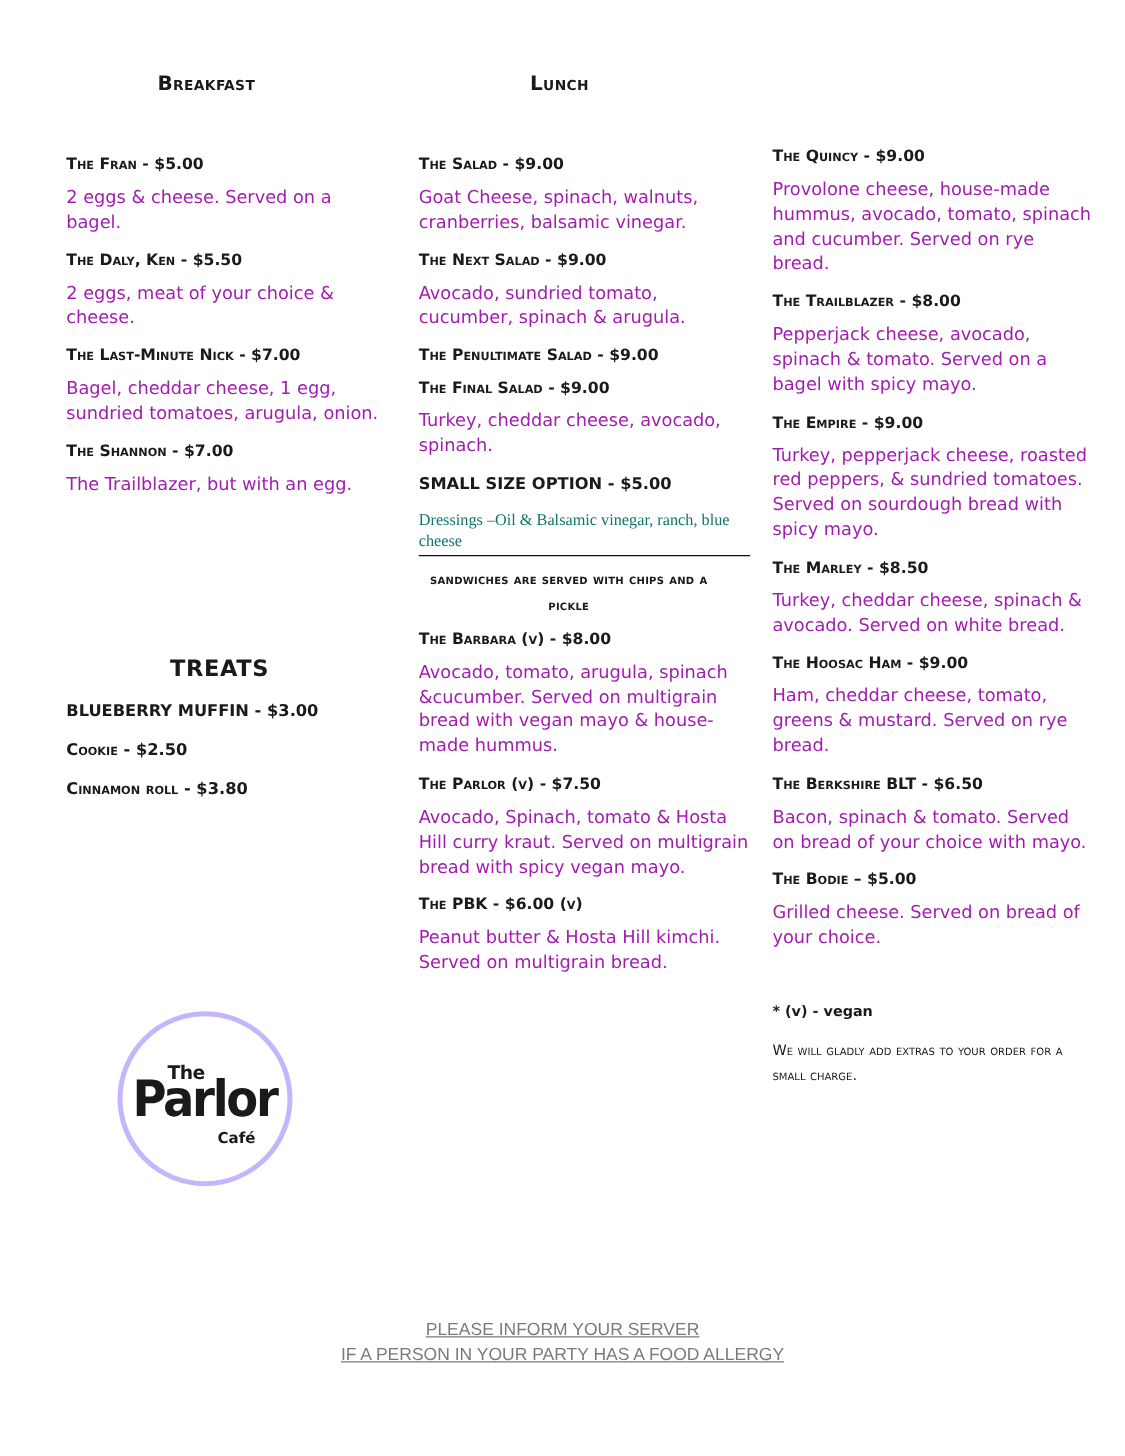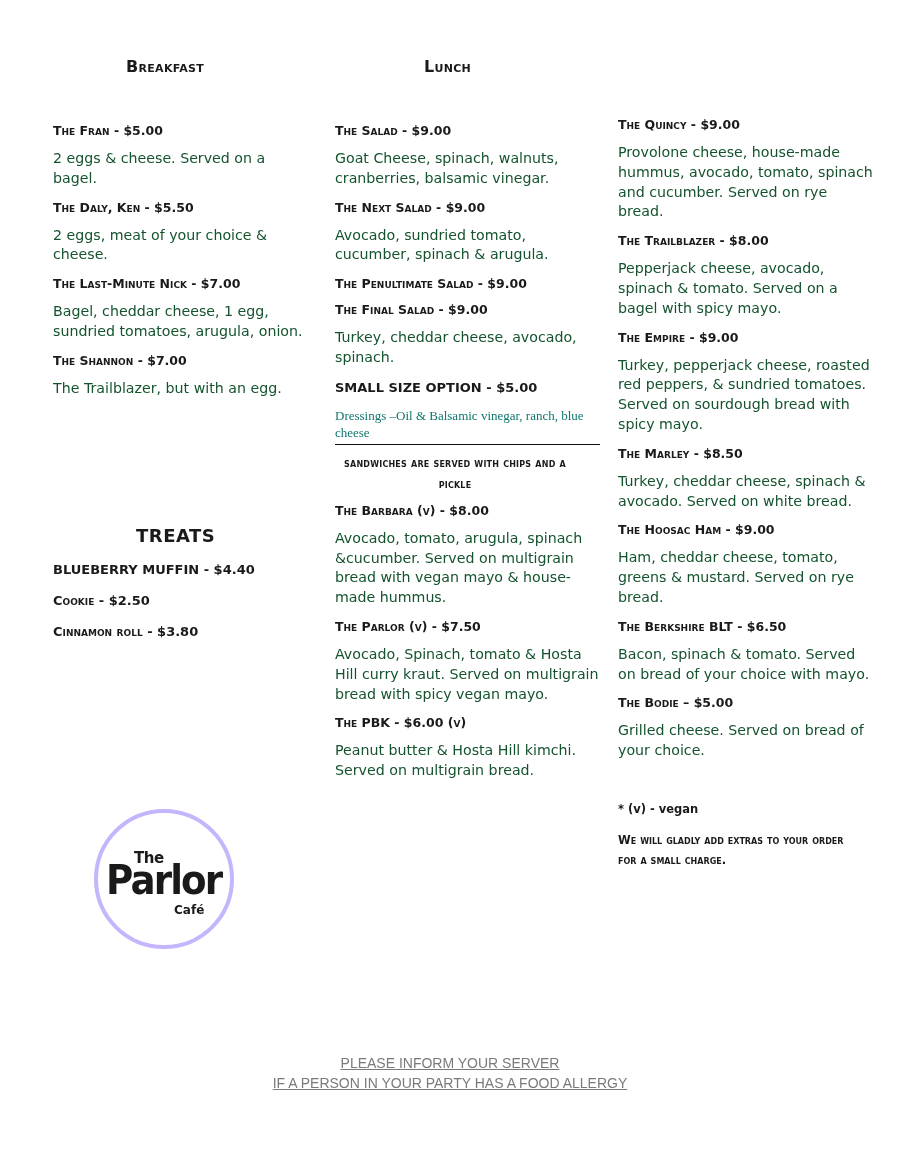--- a/index.html
+++ b/index.html
@@ -12,21 +12,21 @@
       position: absolute; font-weight: bold; font-size: 16px;
       font-variant: small-caps; letter-spacing: 0.3px;
       font-family: "DejaVu Sans", sans-serif;
     }
     .item-title {
       font-weight: bold; font-size: 12.5px; font-variant: small-caps;
       margin: 0 0 10px 0; line-height: 16px; white-space: nowrap;
     }
     .item-desc {
       font-size: 14.2px; line-height: 19.8px; margin: 0 0 11px 0;
-      color: #14532d;
+      color: #a21caf;
     }
     .treats-title {
       position: absolute; font-weight: bold; font-size: 18px; letter-spacing: 0.5px;
     }
     .treat {
       position: absolute; font-weight: bold; font-size: 13px; font-variant: small-caps;
       white-space: nowrap;
     }
     .small-opt-title {
       font-weight: bold; font-size: 13px; margin: 0 0 10px 0; line-height: 18px; white-space: nowrap;
@@ -34,21 +34,21 @@
     .dressings {
       font-size: 13px; line-height: 17.5px; color: #0f766e;
       border-bottom: 1.5px solid #111; padding-bottom: 2px; width: 265px; font-family: Liberation Serif, serif;
     }
     .sandwich-note {
       font-weight: bold; font-size: 11px; text-align: center; line-height: 21px;
       margin: 8px 0 8px 0; width: 240px; letter-spacing: 0.2px;
     }
     .footnote-vegan { font-weight: bold; font-size: 11.5px; margin: 0 0 14px 0; }
     .footnote-extras {
-      font-weight: bold; font-size: 11.5px; font-variant: small-caps; line-height: 20px;
+      font-weight: normal; font-size: 11.5px; font-variant: small-caps; line-height: 20px;
       width: 240px;
     }
     .allergy {
       position: absolute; left: 0; width: 900px; text-align: center;
       font-family: "Liberation Sans", sans-serif; font-size: 14px; color: #7a7a7a;
       line-height: 20px;
       text-decoration: underline;
     }
     .logo {
       position: absolute; left: 94px; top: 809px; width: 140px; height: 140px;
@@ -67,21 +67,21 @@
   <div class="item-desc">2 eggs &amp; cheese. Served on a bagel.</div>
   <div class="item-title">The Daly, Ken - $5.50</div>
   <div class="item-desc">2 eggs, meat of your choice &amp; cheese.</div>
   <div class="item-title">The Last-Minute Nick - $7.00</div>
   <div class="item-desc">Bagel, cheddar cheese, 1 egg, sundried tomatoes, arugula, onion.</div>
   <div class="item-title">The Shannon - $7.00</div>
   <div class="item-desc">The Trailblazer, but with an egg.</div>
 </div>
 
 <div class="treats-title" style="left:136px; top:525px;">TREATS</div>
-<div class="treat" style="left:53px; top:562px;">BLUEBERRY MUFFIN - $4.40</div>
+<div class="treat" style="left:53px; top:562px;">BLUEBERRY MUFFIN - $3.00</div>
 <div class="treat" style="left:53px; top:593px;">Cookie - $2.50</div>
 <div class="treat" style="left:53px; top:624px;">Cinnamon roll - $3.80</div>
 
 <div class="logo">
   <span class="the">The</span>
   <span class="parlor">Parlor</span>
   <span class="cafe">Café</span>
 </div>
 
 <div class="section-title" style="left:424px; top:57px;">Lunch</div>

